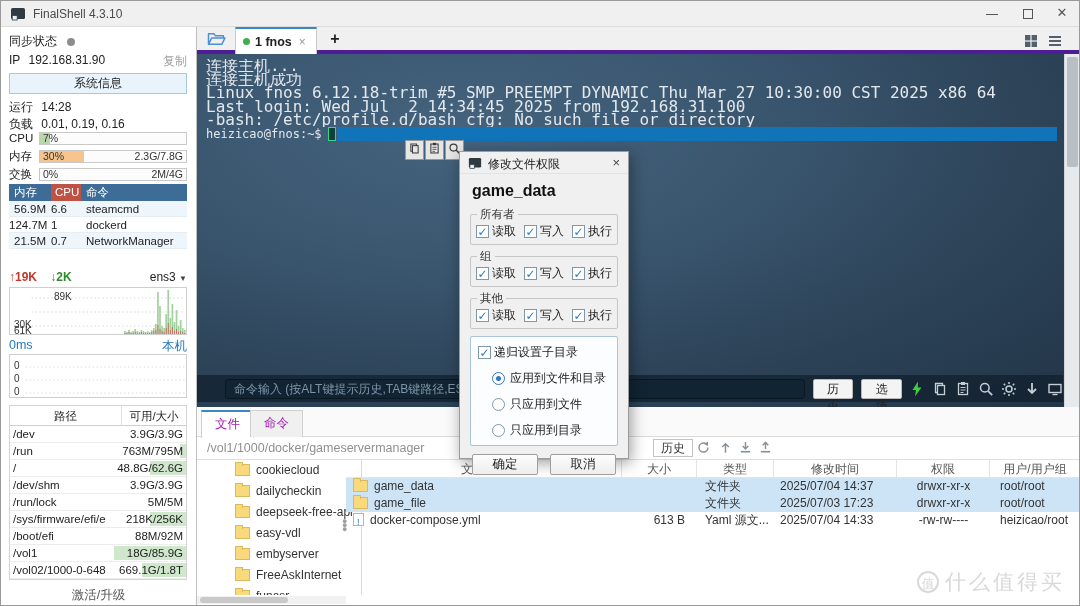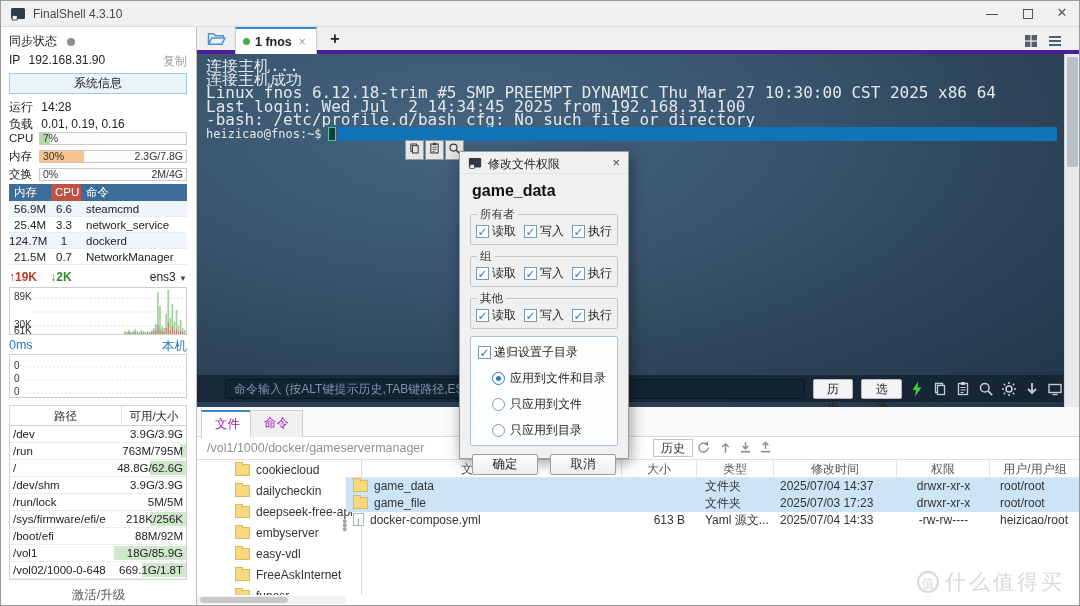--- a/index.html
+++ b/index.html
@@ -26,21 +26,21 @@
   .meter .ml { width:30px; font-size:11.5px; }
   .meter .track { position:relative; flex:1; height:13px; background:#fcfcfc; border:1px solid #c9c9c9; }
   .meter .fill { position:absolute; left:0; top:0; bottom:0; }
   .meter .pct { position:absolute; left:3px; top:0; font-size:10.5px; line-height:11px; color:#333; }
   .meter .det { position:absolute; right:3px; top:0; font-size:10.5px; line-height:11px; color:#333; }
 
   .ptable { position:absolute; left:8px; right:9px; font-size:11.5px; }
   .prow { display:flex; height:16px; line-height:16px; border-bottom:1px solid #e6eef5; }
   .prow.hd { height:17px; line-height:17px; color:#fff; border-bottom:none; }
   .pc1 { width:42px; text-align:right; padding-right:5px; }
-  .pc2 { width:30px; text-align:center; padding-right:4px; }
+  .pc2 { width:30px; text-align:left; padding-right:4px; }
   .pc3 { flex:1; padding-left:5px; overflow:hidden; white-space:nowrap; }
   .prow.hd .pc1,.prow.hd .pc3 { background:#3d6c96; text-align:left; padding-left:5px; }
   .prow.hd .pc2 { background:#bf5145; text-align:left; padding-left:4px; }
   .prow:nth-child(even):not(.hd) { background:#eef5fb; }
 
   .nethdr { font-size:12px; }
   .up { color:#c0392b; font-weight:bold; } .down { color:#2e8b2e; font-weight:bold; }
   .iface { float:right; color:#222; }
   .gbox { position:absolute; left:8px; right:9px; background:#fff; border:1px solid #cfcfcf; }
   .gtick { position:absolute; left:4px; font-size:10px; color:#333; z-index:2; background:transparent; }
@@ -221,25 +221,20 @@
     <div class="ptable" id="ptable" style="top:157px;">
         <div class="prow hd">
           <span class="pc1">内存</span>
           <span class="pc2">CPU</span>
           <span class="pc3">命令</span>
         </div>
         <div class="prow">
           <span class="pc1">56.9M</span>
           <span class="pc2">6.6</span>
           <span class="pc3">steamcmd</span>
-        </div>
-        <div class="prow">
-          <span class="pc1">25.4M</span>
-          <span class="pc2">3.3</span>
-          <span class="pc3">network_service</span>
         </div>
         <div class="prow">
           <span class="pc1">124.7M</span>
           <span class="pc2">1</span>
           <span class="pc3">dockerd</span>
         </div>
         <div class="prow">
           <span class="pc1">21.5M</span>
           <span class="pc2">0.7</span>
           <span class="pc3">NetworkManager</span>
@@ -308,21 +303,21 @@
           <rect x="158.4" y="40" width="0.9" height="6" fill="#c4695a"></rect>
           <rect x="160.5" y="35" width="0.9" height="11" fill="#c4695a"></rect>
           <rect x="162.60000000000002" y="42" width="0.9" height="4" fill="#c4695a"></rect>
           <rect x="164.70000000000002" y="39" width="0.9" height="7" fill="#c4695a"></rect>
           <rect x="166.8" y="43" width="0.9" height="3" fill="#c4695a"></rect>
           <rect x="168.9" y="41" width="0.9" height="5" fill="#c4695a"></rect>
           <rect x="171" y="44" width="0.9" height="2" fill="#c4695a"></rect>
           <rect x="173.10000000000002" y="43" width="0.9" height="3" fill="#c4695a"></rect>
           <rect x="175.20000000000002" y="44" width="0.9" height="2" fill="#c4695a"></rect>
           <rect x="177.3" y="45" width="0.9" height="1" fill="#c4695a"></rect>
-        </svg><span class="gtick" style="top: 3px;">89K</span><span class="gtick" style="top: 17px; margin-top: 20px;">61K</span><span class="gtick" style="top: 31px;">30K</span></div>
+        </svg><span class="gtick" style="top: 3px; margin-left: 40px;">89K</span><span class="gtick" style="top: 17px; margin-top: 20px;">61K</span><span class="gtick" style="top: 31px;">30K</span></div>
 
     <div class="sb-abs pinghdr" style="top:311px;">
       <span>0ms</span>
       <span class="tgt">本机</span>
     </div>
     <div class="gbox" id="pinggraph" style="top:327px;height:44px;"><svg width="100%" height="42" viewBox="0 0 179 42" preserveAspectRatio="none">
           <line x1="16" y1="12" x2="178" y2="12" stroke="#dcdcdc" stroke-dasharray="1.5,2.5"></line>
           <line x1="16" y1="25" x2="178" y2="25" stroke="#dcdcdc" stroke-dasharray="1.5,2.5"></line>
           <line x1="16" y1="38" x2="178" y2="38" stroke="#dcdcdc" stroke-dasharray="1.5,2.5"></line>
         </svg><span class="gtick" style="top: 5px;">0</span><span class="gtick" style="top: 18px;">0</span><span class="gtick" style="top: 31px;">0</span></div>
@@ -488,22 +483,22 @@
           </svg></span>
       <span class="fmico" style="left:561px;"><svg viewBox="0 0 16 16">
             <path d="M8 9.5V2.5M5 5.5 8 2.5l3 3" fill="none" stroke="currentColor" stroke-width="1.6"></path>
             <path d="M3 12.5h10" stroke="currentColor" stroke-width="1.8"></path>
           </svg></span>
     </div>
     <div class="tree" id="tree">
         <div class="titem"><span class="fold"></span><span>cookiecloud</span></div>
         <div class="titem"><span class="fold"></span><span>dailycheckin</span></div>
         <div class="titem"><span class="fold"></span><span>deepseek-free-api</span></div>
+        <div class="titem"><span class="fold"></span><span>easy-vdl</span></div>
         <div class="titem"><span class="fold"></span><span>embyserver</span></div>
-        <div class="titem"><span class="fold"></span><span>easy-vdl</span></div>
         <div class="titem"><span class="fold"></span><span>FreeAskInternet</span></div>
         <div class="titem"><span class="fold"></span><span>funasr</span></div>
       </div>
     <div class="splitdots">●<br>●<br>●</div>
     <div class="hscroll">
         <div class="hthumb"></div>
       </div>
     <div class="flist">
       <div class="fhead" id="fhead">
           <span>文件名 ^</span>

